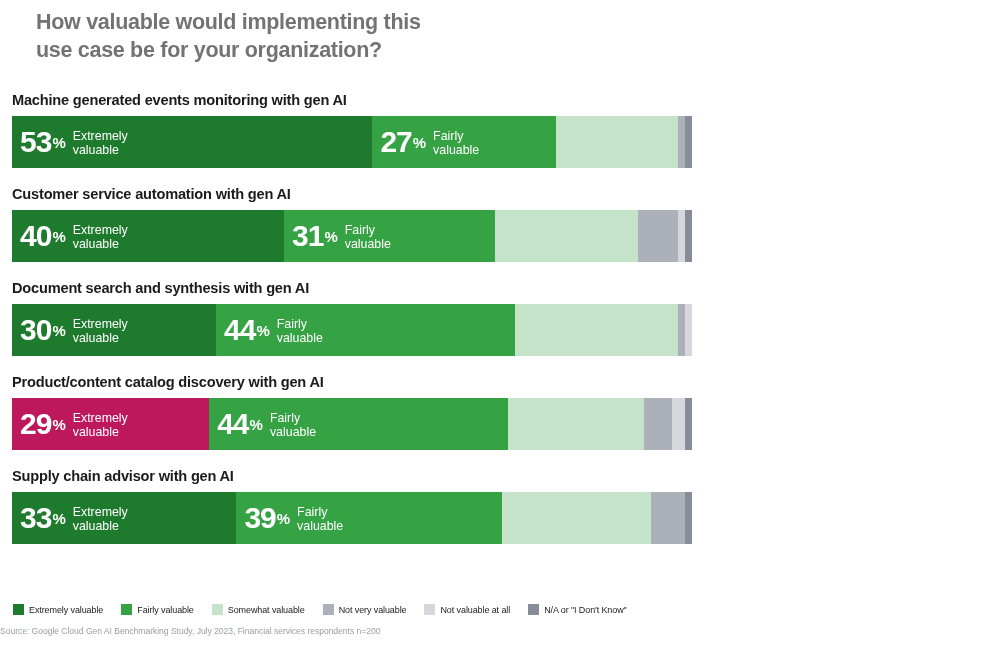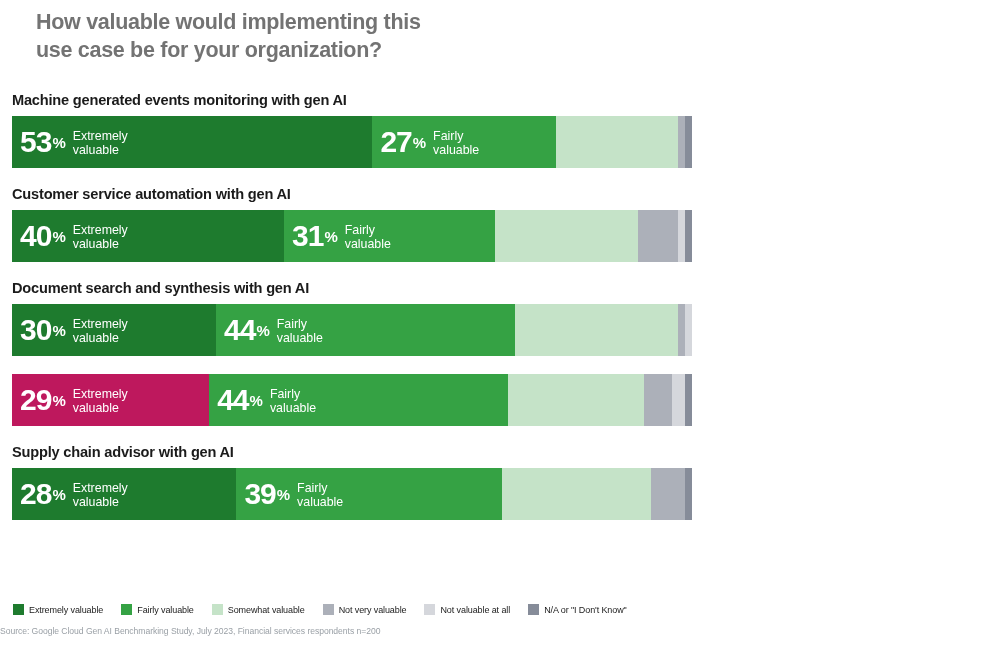--- a/index.html
+++ b/index.html
@@ -215,20 +215,21 @@
               <span class="seg-text">Fairly
 valuable</span>
             </div>
           </div>
           <div class="seg" style="width: 24%; background: rgb(197, 227, 200);"></div>
           <div class="seg" style="width: 1%; background: rgb(172, 176, 185);"></div>
           <div class="seg" style="width: 1%; background: rgb(213, 215, 220);"></div>
         </div>
       </div>
       <div class="bar-group">
+        <div class="bar-label">Product/content catalog discovery with gen AI</div>
         <div class="bar-track">
           <div class="seg" style="width: 29%; background: #be185d;">
             <div class="seg-inner">
               <span class="seg-pct">29</span>
               <span class="seg-pct-sign">%</span>
               <span class="seg-text">Extremely
 valuable</span>
             </div>
           </div>
           <div class="seg" style="width: 44%; background: rgb(53, 162, 68);">
@@ -243,21 +244,21 @@
           <div class="seg" style="width: 4%; background: rgb(172, 176, 185);"></div>
           <div class="seg" style="width: 2%; background: rgb(213, 215, 220);"></div>
           <div class="seg" style="width: 1%; background: rgb(134, 140, 153);"></div>
         </div>
       </div>
       <div class="bar-group">
         <div class="bar-label">Supply chain advisor with gen AI</div>
         <div class="bar-track">
           <div class="seg" style="width: 33%; background: rgb(30, 123, 46);">
             <div class="seg-inner">
-              <span class="seg-pct">28</span>
+              <span class="seg-pct">33</span>
               <span class="seg-pct-sign">%</span>
               <span class="seg-text">Extremely
 valuable</span>
             </div>
           </div>
           <div class="seg" style="width: 39%; background: rgb(53, 162, 68);">
             <div class="seg-inner">
               <span class="seg-pct">39</span>
               <span class="seg-pct-sign">%</span>
               <span class="seg-text">Fairly

